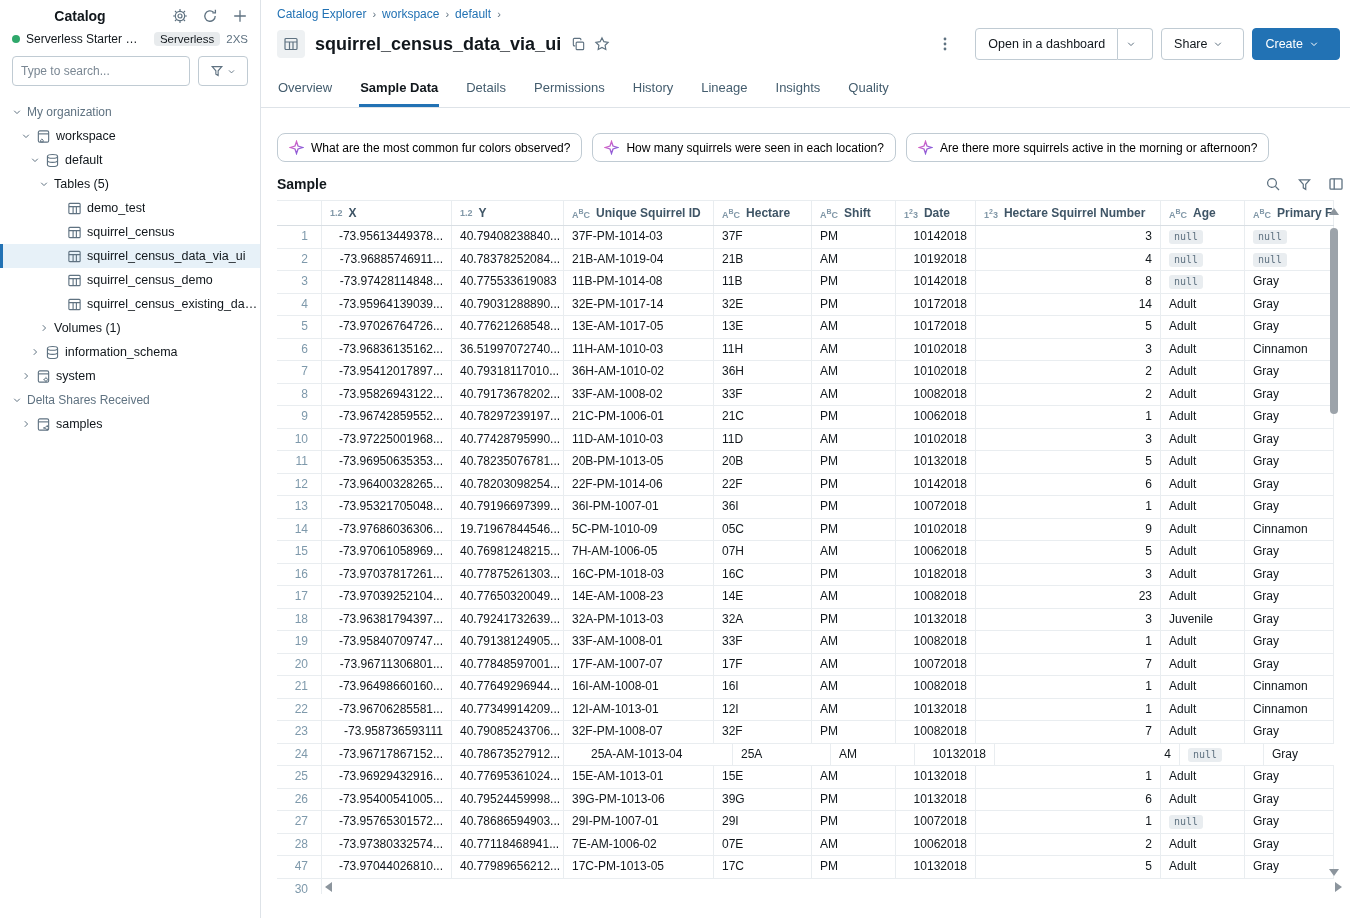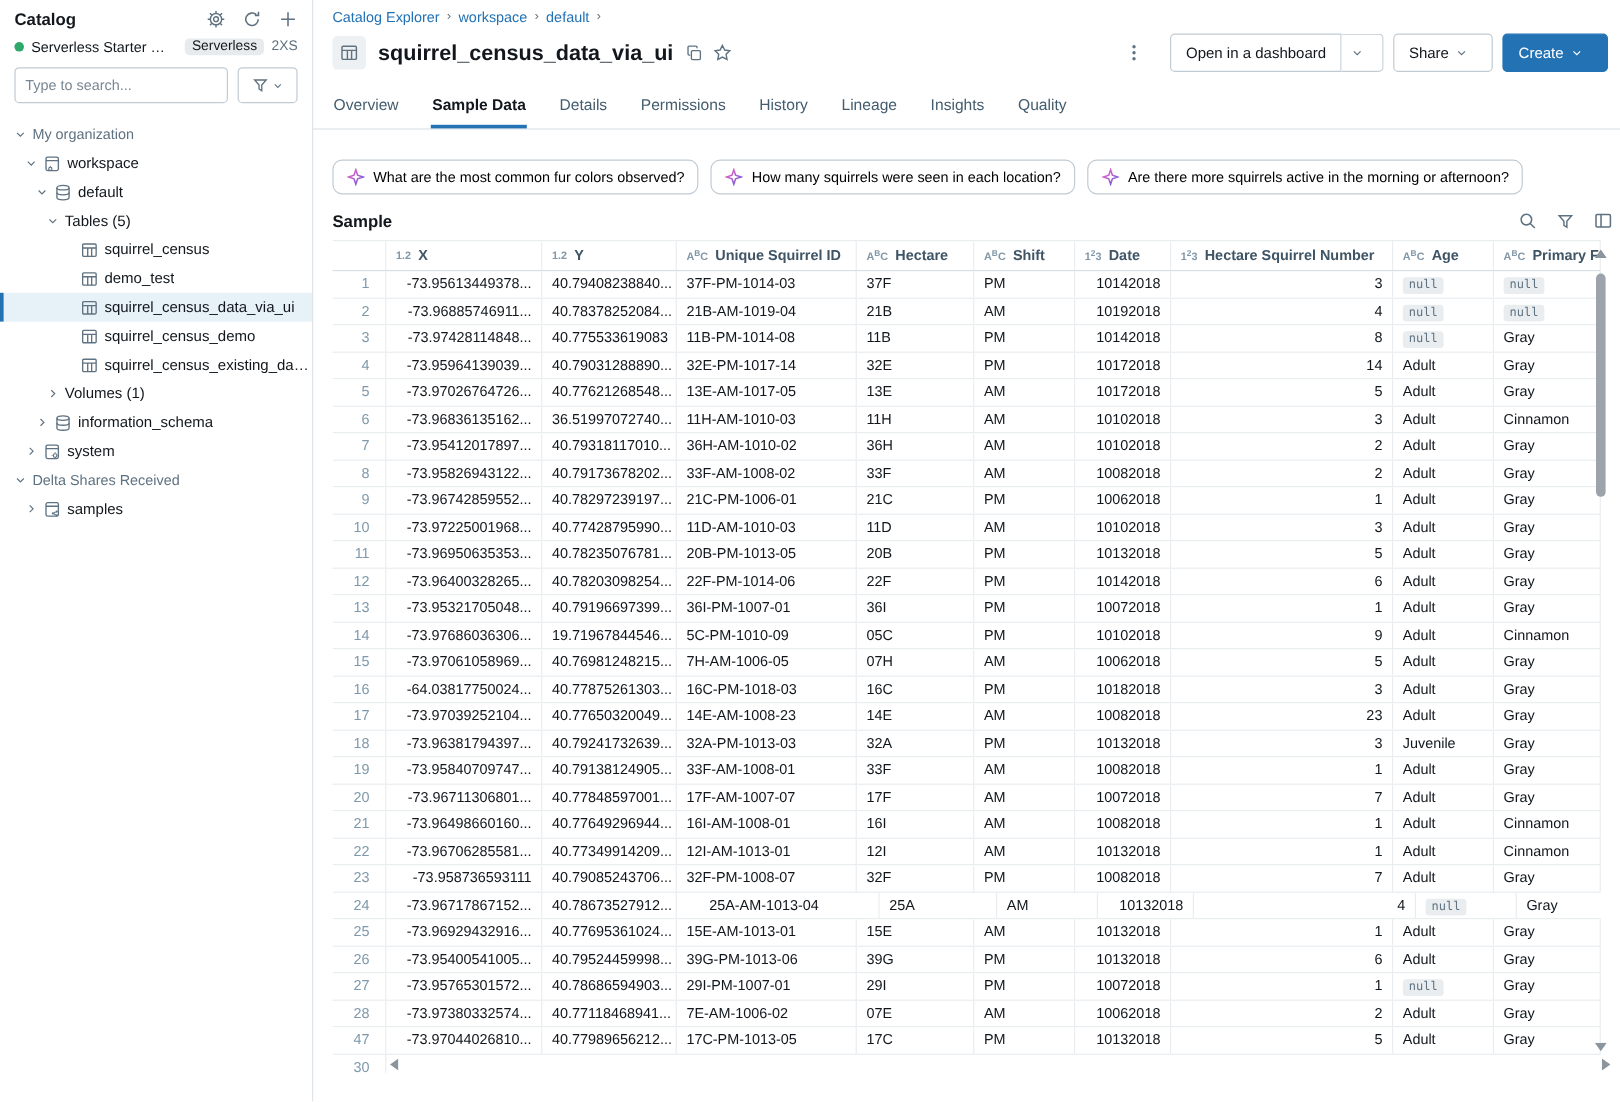--- a/index.html
+++ b/index.html
@@ -6,21 +6,21 @@
   html,body { width:1350px; height:918px; overflow:hidden; background:#fff;
     font-family:"Liberation Sans","DejaVu Sans",sans-serif; color:#11171C; }
   svg { display:block; }
   .ic { color:#5F7281; flex:0 0 auto; }
 
   
   #app { display:flex; width:1350px; height:918px; }
 
   
   #sidebar { width:261px; flex:0 0 261px; border-right:1px solid #DEE3E8; padding-top:6px; overflow:hidden; }
-  .sb-head { display:flex; align-items:center; padding:2px 12px 4px 12px; }
+  .sb-head { display:flex; align-items:center; padding:2px 12px 4px 2px;text-align:center; }
   .sb-title { font-size:14px; font-weight:700; flex:1; }
   .sb-head .ic { margin-left:14px; cursor:pointer; }
   .sb-wh { display:flex; align-items:center; gap:6px; padding:4px 12px 8px 12px; font-size:12px; white-space:nowrap; }
   .wh-dot { width:8px; height:8px; border-radius:50%; background:#2FA86B; flex:0 0 auto; }
   .wh-name { overflow:hidden; text-overflow:ellipsis; }
   .wh-badge { background:#E8EBED; border-radius:4px; padding:1px 6px; font-size:11.5px; }
   .wh-size { color:#5F7281; font-size:11.5px; }
   .sb-search { display:flex; gap:8px; padding:2px 12px 10px 12px; }
   .sb-search input { flex:1; height:30px; border:1px solid #C0CBD3; border-radius:4px; padding:0 8px; font-size:12px; color:#11171C; outline:none; }
   .sb-search input::placeholder { color:#7A8793; }
@@ -198,30 +198,30 @@
           </span>
           <span class="tree-label">Tables (5)</span>
         </div>
         <div class="tree-row" style="padding-left: 67px;">
           <span class="ic">
             <svg width="15" height="15" viewBox="0 0 16 16" stroke="currentColor" fill="none" stroke-width="1.2">
               <rect x="2" y="2.5" width="12" height="11" rx="1"></rect>
               <path d="M2 6h12M6.5 6v7.5M10 6v7.5"></path>
             </svg>
           </span>
-          <span class="tree-label">squirrel_census</span>
+          <span class="tree-label">demo_test</span>
         </div>
         <div class="tree-row" style="padding-left: 67px;">
           <span class="ic">
             <svg width="15" height="15" viewBox="0 0 16 16" stroke="currentColor" fill="none" stroke-width="1.2">
               <rect x="2" y="2.5" width="12" height="11" rx="1"></rect>
               <path d="M2 6h12M6.5 6v7.5M10 6v7.5"></path>
             </svg>
           </span>
-          <span class="tree-label">demo_test</span>
+          <span class="tree-label">squirrel_census</span>
         </div>
         <div class="tree-row selected" style="padding-left: 67px;">
           <span class="ic">
             <svg width="15" height="15" viewBox="0 0 16 16" stroke="currentColor" fill="none" stroke-width="1.2">
               <rect x="2" y="2.5" width="12" height="11" rx="1"></rect>
               <path d="M2 6h12M6.5 6v7.5M10 6v7.5"></path>
             </svg>
           </span>
           <span class="tree-label">squirrel_census_data_via_ui</span>
         </div>
@@ -656,21 +656,21 @@
               <div class="g-cell" style="width: 150px;">7H-AM-1006-05</div>
               <div class="g-cell" style="width: 98px;">07H</div>
               <div class="g-cell" style="width: 84px;">AM</div>
               <div class="g-cell al-r" style="width: 80px;">10062018</div>
               <div class="g-cell al-r" style="width: 185px;">5</div>
               <div class="g-cell" style="width: 84px;">Adult</div>
               <div class="g-cell" style="width: 89px;">Gray</div>
             </div>
             <div class="g-row">
               <div class="g-cell rownum" style="width: 45px;">16</div>
-              <div class="g-cell al-r" style="width: 130px;">-64.03817750024...</div>
+              <div class="g-cell al-r" style="width: 130px;">-73.97037817261...</div>
               <div class="g-cell al-r" style="width: 112px;">40.77875261303...</div>
               <div class="g-cell" style="width: 150px;">16C-PM-1018-03</div>
               <div class="g-cell" style="width: 98px;">16C</div>
               <div class="g-cell" style="width: 84px;">PM</div>
               <div class="g-cell al-r" style="width: 80px;">10182018</div>
               <div class="g-cell al-r" style="width: 185px;">3</div>
               <div class="g-cell" style="width: 84px;">Adult</div>
               <div class="g-cell" style="width: 89px;">Gray</div>
             </div>
             <div class="g-row">

